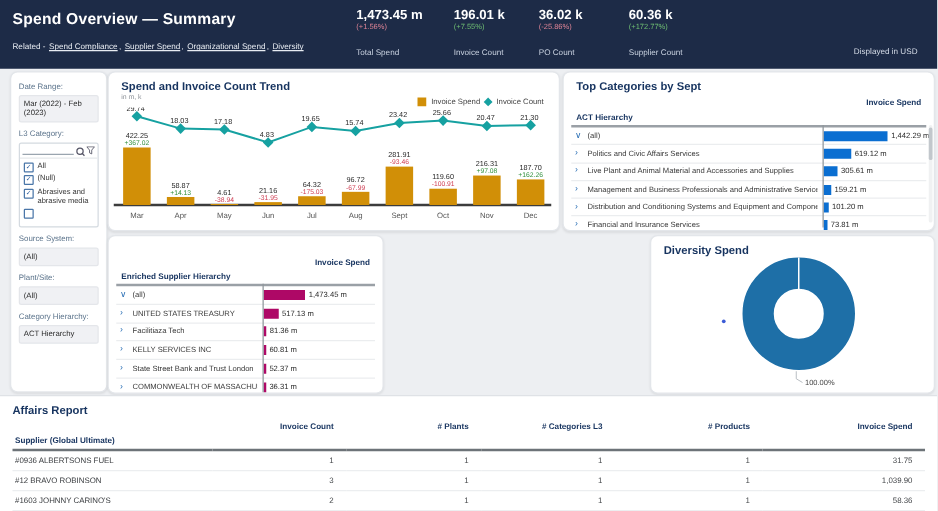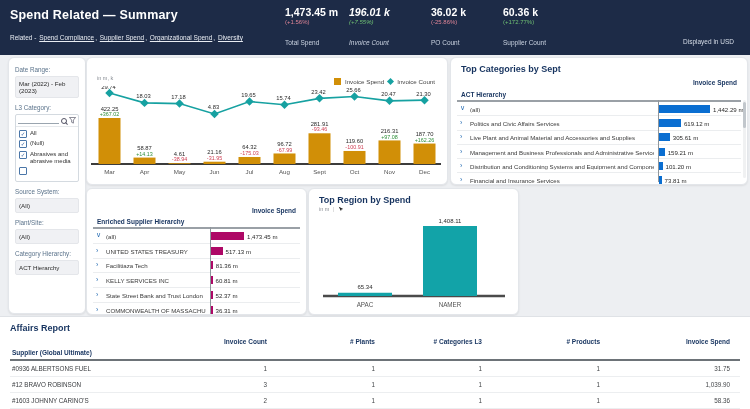--- a/index.html
+++ b/index.html
@@ -65,31 +65,31 @@
   .dtable td.supcell{text-align:left;padding-left:2px;color:#3a3d40;}
   .dtable tr.hdr2 th{border-bottom:2px solid #6d7378;padding-bottom:3px;}
   text{font-family:"Liberation Sans",sans-serif;}
 </style>
 </head>
 <body>
 
 <div class="stage">
 
   <div class="tophdr">
-    <div class="app-title">Spend Related — Summary</div>
+    <div class="app-title">Spend Overview — Summary</div>
     <div class="related">
       <span>Related - </span><span id="related-links-holder"><span class="rlink">Spend Compliance</span>, <span class="rlink">Supplier Spend</span>, <span class="rlink">Organizational Spend</span>, <span class="rlink">Diversity</span></span>
     </div>
     <div id="kpi-holder">
         <div class="kpi" style="left: 285px;">
           <div class="kv">1,473.45 m</div>
           <div class="kd" style="color: rgb(222, 132, 150);">(+1.56%)</div>
           <div class="kl">Total Spend</div>
         </div>
-        <div class="kpi" style="left: 349px; font-style: italic;">
+        <div class="kpi" style="left: 363px;">
           <div class="kv">196.01 k</div>
           <div class="kd" style="color: rgb(111, 191, 115);">(+7.55%)</div>
           <div class="kl">Invoice Count</div>
         </div>
         <div class="kpi" style="left: 431px;">
           <div class="kv">36.02 k</div>
           <div class="kd" style="color: rgb(222, 132, 150);">(-25.86%)</div>
           <div class="kl">PO Count</div>
         </div>
         <div class="kpi" style="left: 503px;">
@@ -139,20 +139,21 @@
 
       <div class="sb-label">Plant/Site:</div>
       <div class="sb-pill">(All)</div>
 
       <div class="sb-label">Category Hierarchy:</div>
       <div class="sb-pill">ACT Hierarchy</div>
     </div>
   </div>
 
   <div class="card" style="left:86px;top:57px;width:360px;height:126px;">
+    <div class="ptitle">Spend and Invoice Count Trend</div>
     <div class="psub">in m, k</div>
     <div class="legend">
       <span class="lg-sq" id="lg1-swatch" style="background: rgb(209, 143, 7);"></span>
       <span>Invoice Spend</span>
       <span class="lg-di" id="lg2-swatch" style="background: rgb(22, 161, 161);"></span>
       <span>Invoice Count</span>
     </div>
     <svg id="trend-svg" width="354" height="98" viewBox="0 0 354 98" style="position:absolute;left:2px;top:28px;">
         <line x1="2" y1="78" x2="352" y2="78" stroke="#3c3c3c" stroke-width="2"></line>
         <rect x="9.5" y="32" width="22" height="46" fill="#d18f07"></rect>
@@ -303,40 +304,31 @@
         <div class="hrow" style="height: 13.8px;">
           <span class="chev">›</span>
           <span class="hlabel" style="max-width: 100px;">COMMONWEALTH OF MASSACHUSETTS</span>
           <div class="hbar" style="left: 118px; width: 1.5px; background: rgb(174, 8, 102);"></div>
           <span class="hval" style="left: 122.5px;">36.31 m</span>
         </div>
         <div class="vaxis" style="left: 117px;"></div>
       </div>
   </div>
 
-  <div class="card" style="left:308px;top:188px;width:209px;height:125px;">
-    <div class="ptitle">Top Region by Spend</div>
-    <div class="psub">
-      <span>in m</span>
-      <span style="color:#bbb;margin:0 2px;">|</span>
-      <svg width="6" height="6" viewBox="0 0 8 8" style="vertical-align:-1px;">
-          <path d="M1,1 L7,4 L4.5,4.5 L4,7 Z" fill="#222"></path>
-        </svg>
-    </div>
-    <svg id="region-svg" width="209" height="99" viewBox="0 0 209 99" style="position:absolute;left:0;top:26px;">
-        <line x1="14" y1="81" x2="196" y2="81" stroke="#4a4a4a" stroke-width="2.5"></line>
-        <rect x="29" y="77.75181626435435" width="54" height="3.2481837356456533" fill="#12a3a8"></rect>
-        <text x="56" y="74.25181626435435" font-size="6" fill="#2b2b2b" text-anchor="middle">65.34</text>
-        <text x="56" y="92" font-size="6.3" fill="#555" text-anchor="middle">APAC</text>
-        <rect x="114" y="11" width="54" height="70" fill="#12a3a8"></rect>
-        <text x="141" y="7.5" font-size="6" fill="#2b2b2b" text-anchor="middle">1,408.11</text>
-        <text x="141" y="92" font-size="6.3" fill="#555" text-anchor="middle">NAMER</text>
+
+  <div class="card" style="left:520px;top:188px;width:226px;height:125px;">
+    <div class="ptitle">Diversity Spend</div>
+    <svg id="donut-svg" width="226" height="111" viewBox="0 0 226 111" style="position:absolute;left:0;top:14px;">
+        <circle cx="118" cy="48" r="32.5" fill="none" stroke="#1e6fa7" stroke-width="25"></circle>
+        <line x1="118" y1="3" x2="118" y2="29" stroke="#ffffff" stroke-width="1.2"></line>
+        <circle cx="58" cy="54" r="1.5" fill="#3b5bd6"></circle>
+        <polyline points="116,94 116,100 121,103" fill="none" stroke="#b9bec3" stroke-width="0.8"></polyline>
+        <text x="123" y="105" font-size="6" fill="#444">100.00%</text>
       </svg>
   </div>
-
 
   <div class="detail">
     <div class="dtitle">Affairs Report</div>
     <table class="dtable">
       <colgroup>
         <col style="width:160px">
           <col style="width:107px">
           <col style="width:108px">
           <col style="width:107px">
           <col style="width:118px">

